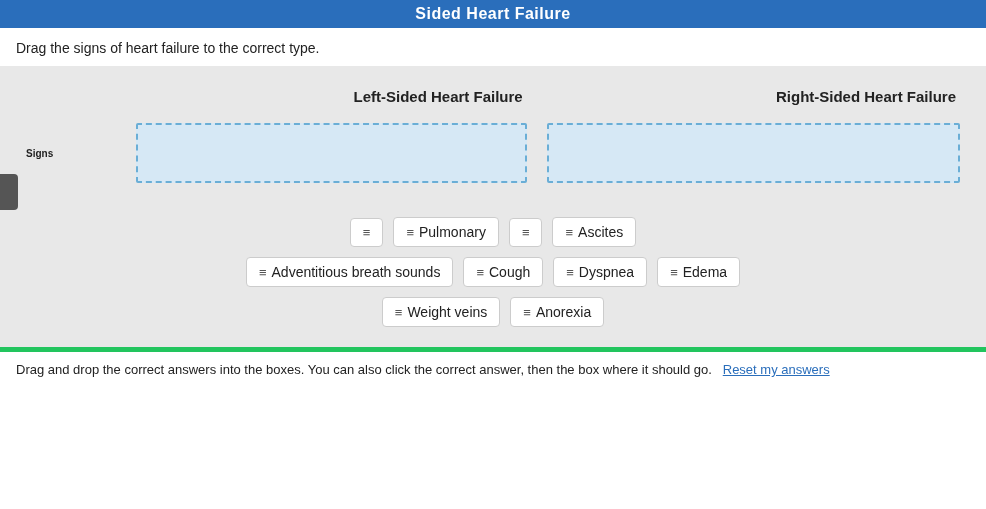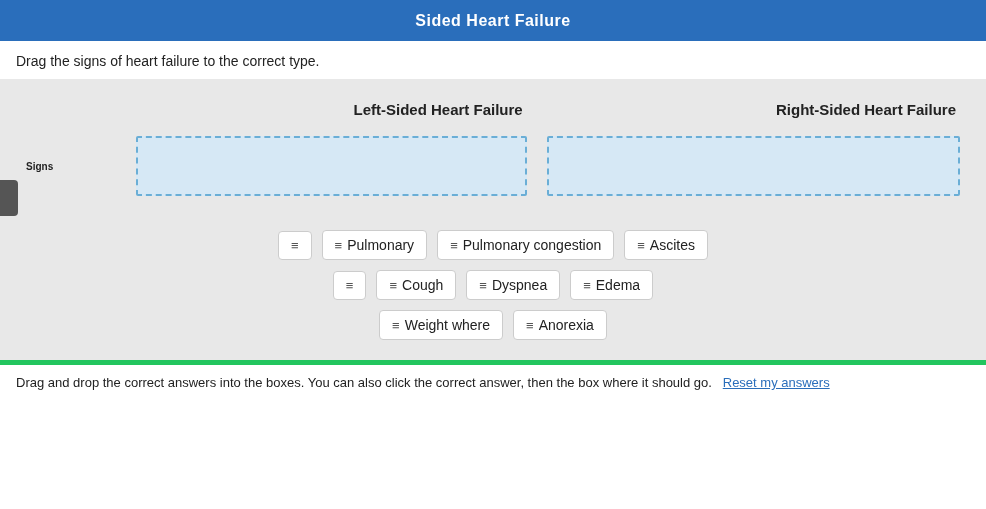--- a/index.html
+++ b/index.html
@@ -6,21 +6,21 @@
     body {
       font-family: Arial, sans-serif;
       background: #fff;
       width: 986px;
       min-height: 509px;
       overflow: hidden;
     }
 
     .top-banner {
       background: #2a6ebb;
-      height: 41px;
+      height: 28px;
       width: 100%;
       display: flex;
       align-items: center;
       justify-content: center;
     }
     .top-banner-title {
       color: #fff;
       font-size: 16px;
       font-weight: bold;
       letter-spacing: 0.5px;
@@ -185,50 +185,50 @@
     <div class="drag-row">
       <div class="drag-item">
         <span class="drag-icon">≡</span>
       </div>
       <div class="drag-item">
         <span class="drag-icon">≡</span>
         <span>Pulmonary</span>
       </div>
       <div class="drag-item">
         <span class="drag-icon">≡</span>
-        <span>Pulmonary congestion</span>
       </div>
       <div class="drag-item">
         <span class="drag-icon">≡</span>
         <span>Ascites</span>
       </div>
     </div>
 
     <div class="drag-row">
       <div class="drag-item">
         <span class="drag-icon">≡</span>
+        <span>Adventitious breath sounds</span>
       </div>
       <div class="drag-item">
         <span class="drag-icon">≡</span>
         <span>Cough</span>
       </div>
       <div class="drag-item">
         <span class="drag-icon">≡</span>
         <span>Dyspnea</span>
       </div>
       <div class="drag-item">
         <span class="drag-icon">≡</span>
         <span>Edema</span>
       </div>
     </div>
 
     <div class="drag-row">
       <div class="drag-item">
         <span class="drag-icon">≡</span>
-        <span>Weight where</span>
+        <span>Weight veins</span>
       </div>
       <div class="drag-item">
         <span class="drag-icon">≡</span>
         <span>Anorexia</span>
       </div>
     </div>
   </div>
 
   <div class="footer-instruction">
     <span>Drag and drop the correct answers into the boxes. You can also click the correct answer, then the box where it should go. &nbsp;</span>

